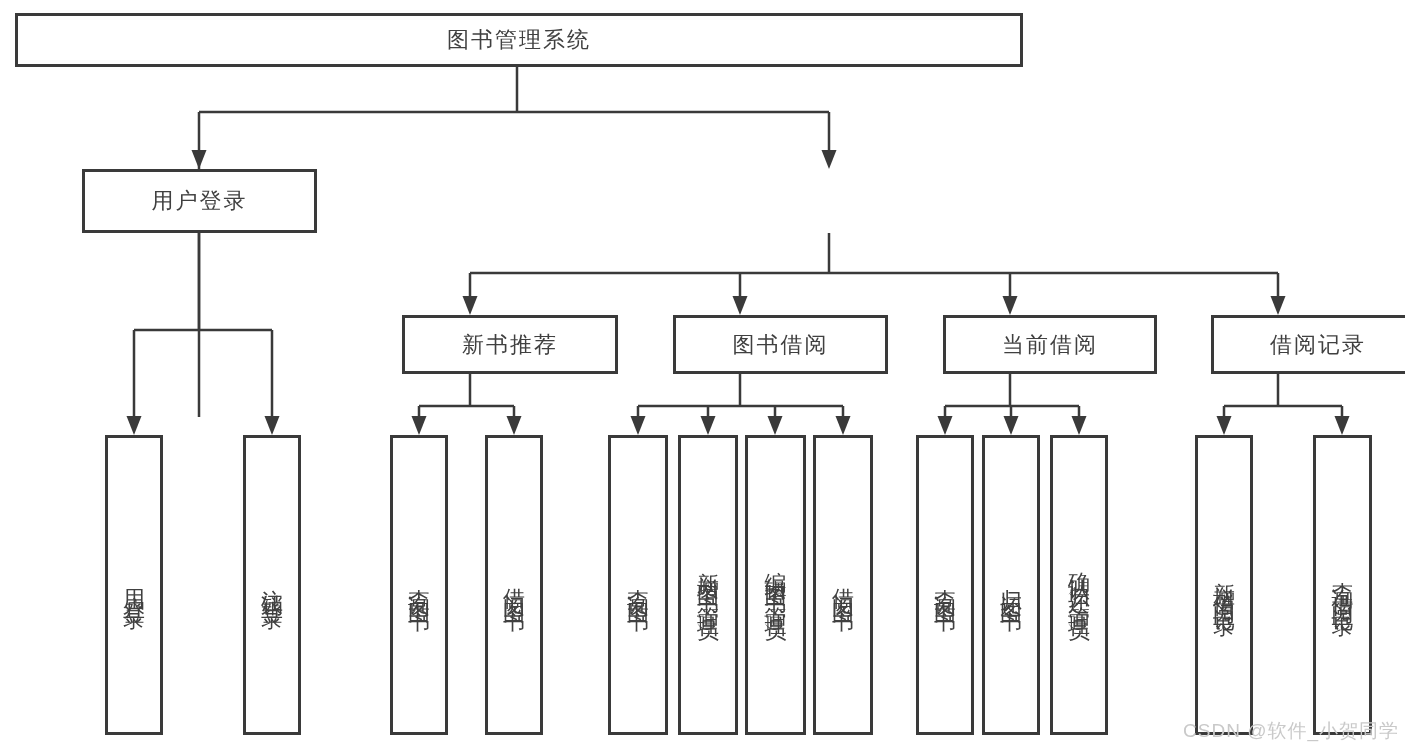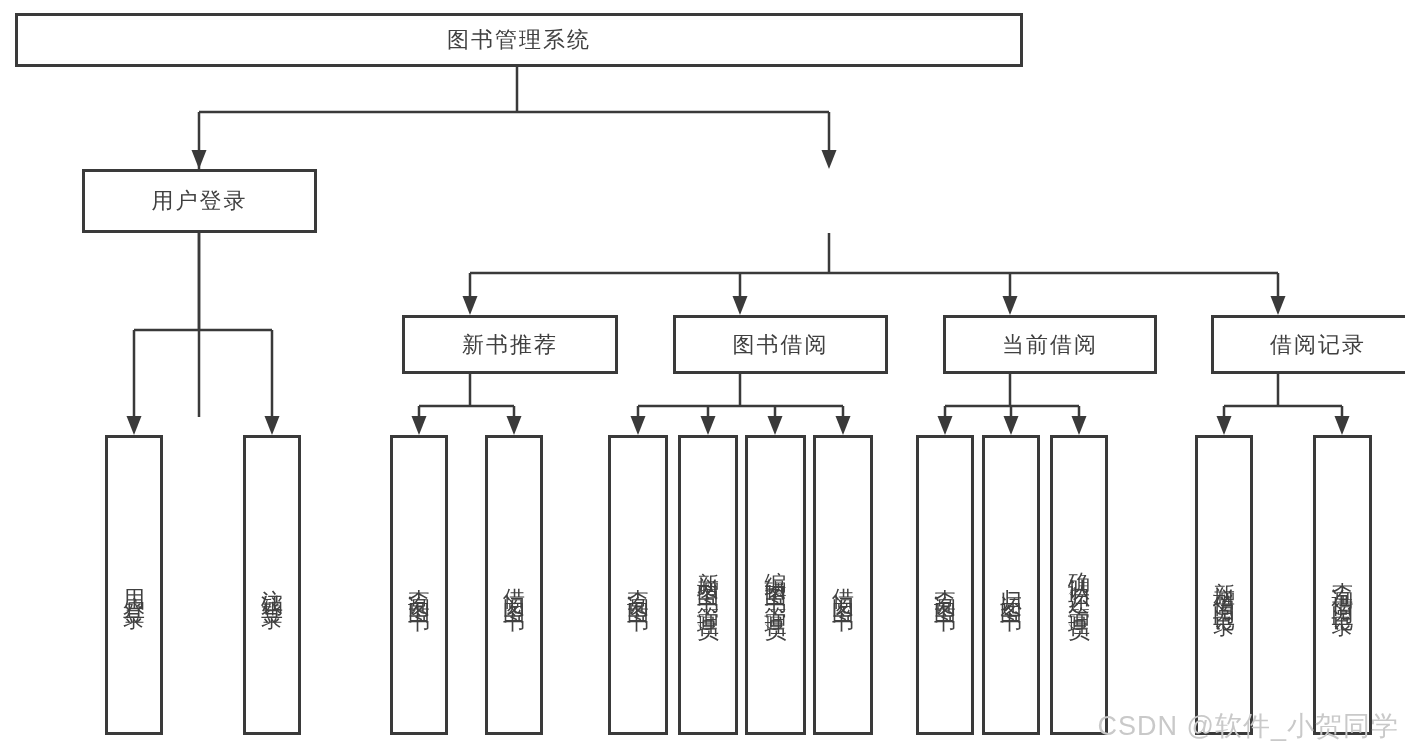--- a/index.html
+++ b/index.html
@@ -67,21 +67,21 @@
   .lf8  { left: 813px;  width: 60px; }
   .lf9  { left: 916px;  width: 58px; }
   .lf10 { left: 982px;  width: 58px; }
   .lf11 { left: 1050px; width: 58px; }
   .lf12 { left: 1195px; width: 58px; }
   .lf13 { left: 1313px; width: 59px; }
   #watermark {
     position: absolute;
     right: 6px;
     bottom: 3px;
-    font-size: 27px;
+    font-size: 19px;
     color: #c9c9c9;
     letter-spacing: 1px;
     z-index: 3;
     white-space: nowrap;
   }
 </style>
 </head>
 <body>
 
 <div id="stage">

